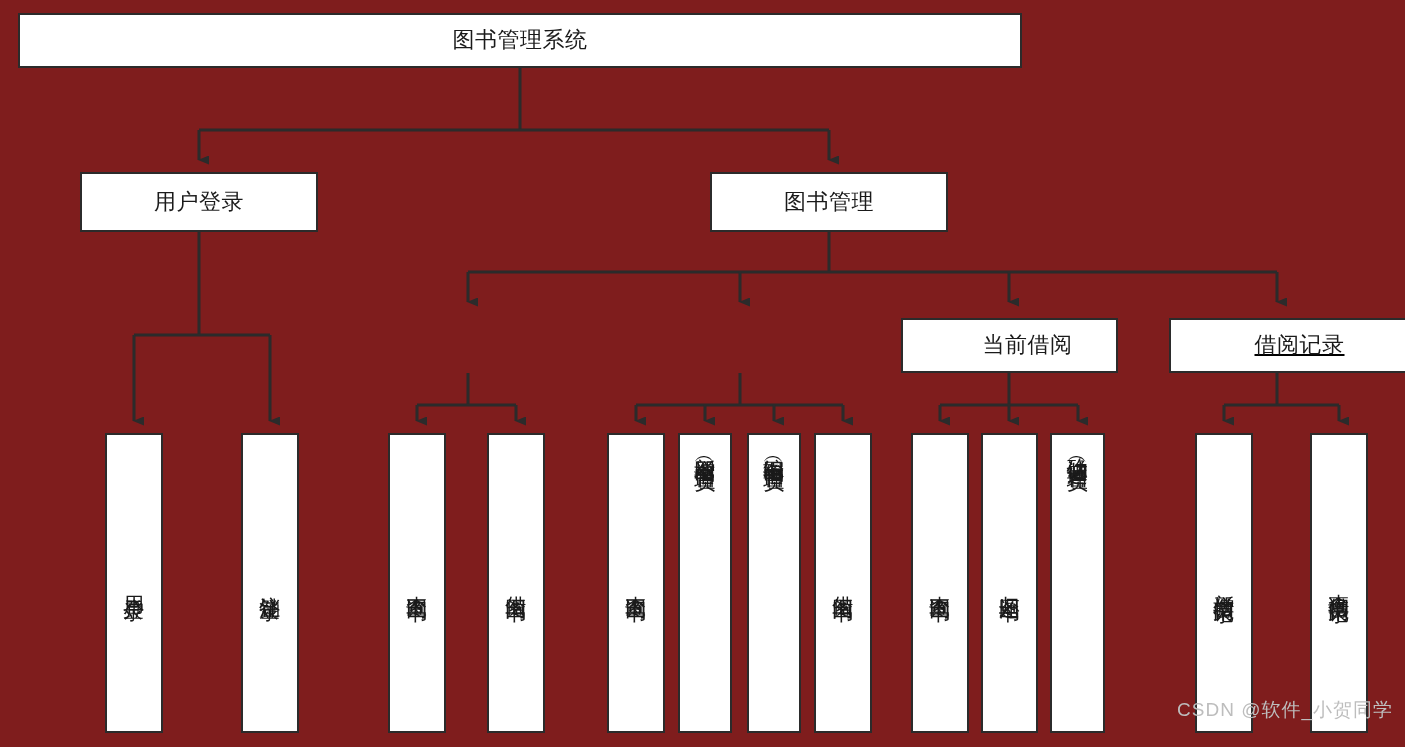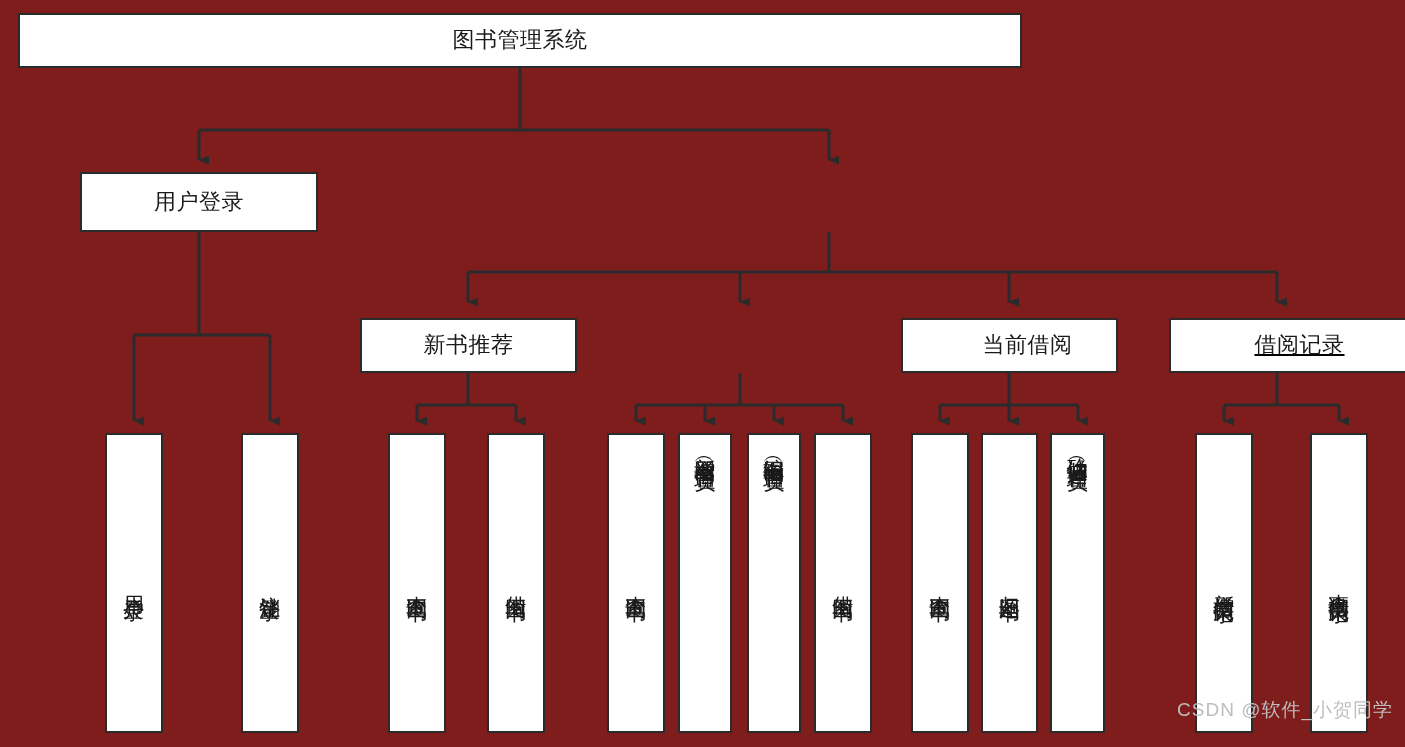--- a/index.html
+++ b/index.html
@@ -84,24 +84,24 @@
     </g>
   </svg>
 
   <div class="node-box h-node" style="left:18px;top:13px;width:1004px;height:55px;">
     <span class="node-label">图书管理系统</span>
   </div>
 
   <div class="node-box h-node" style="left:80px;top:172px;width:238px;height:60px;">
     <span class="node-label">用户登录</span>
   </div>
+  <div class="node-box h-node" style="left:710px;top:172px;width:238px;height:60px;">
+    <span class="node-label">图书管理</span>
+  </div>
 
-  <div class="node-box h-node" style="left:360px;top:318px;width:217px;height:55px;">
-    <span class="node-label">新书推荐</span>
-  </div>
   <div class="node-box h-node" style="left:901px;top:318px;width:217px;height:55px;padding-left:36px;">
     <span class="node-label">当前借阅</span>
   </div>
   <div class="node-box h-node" style="left:1169px;top:318px;width:261px;height:55px;text-decoration:underline;">
     <span class="node-label">借阅记录</span>
   </div>
 
   <div class="node-box v-node" style="left:105px;top:433px;width:58px;height:300px;">
     <span class="node-label">用户登录</span>
   </div>

